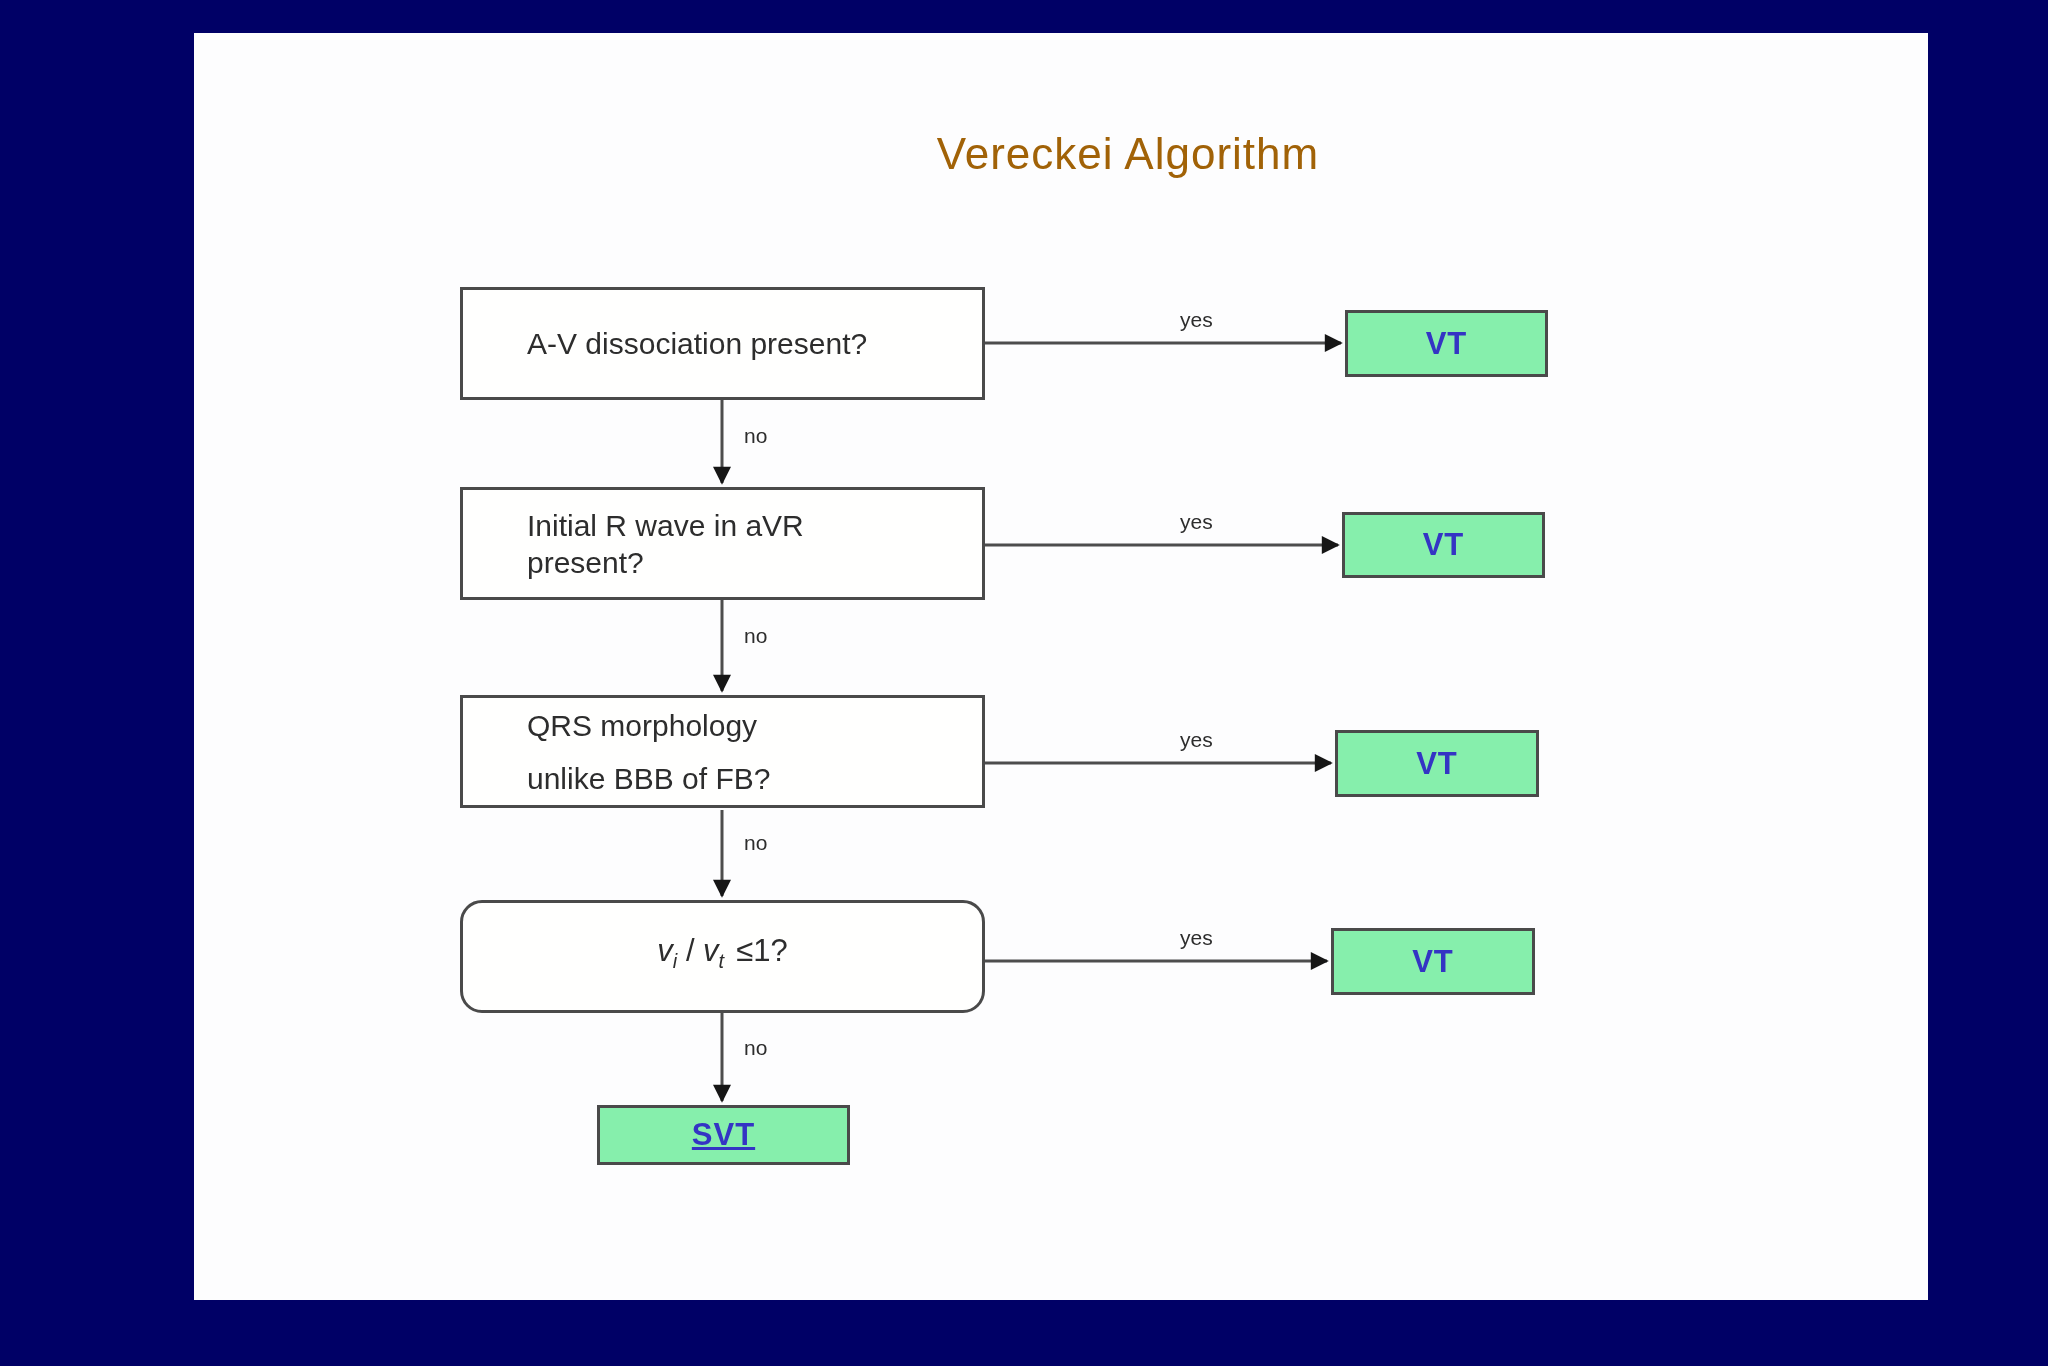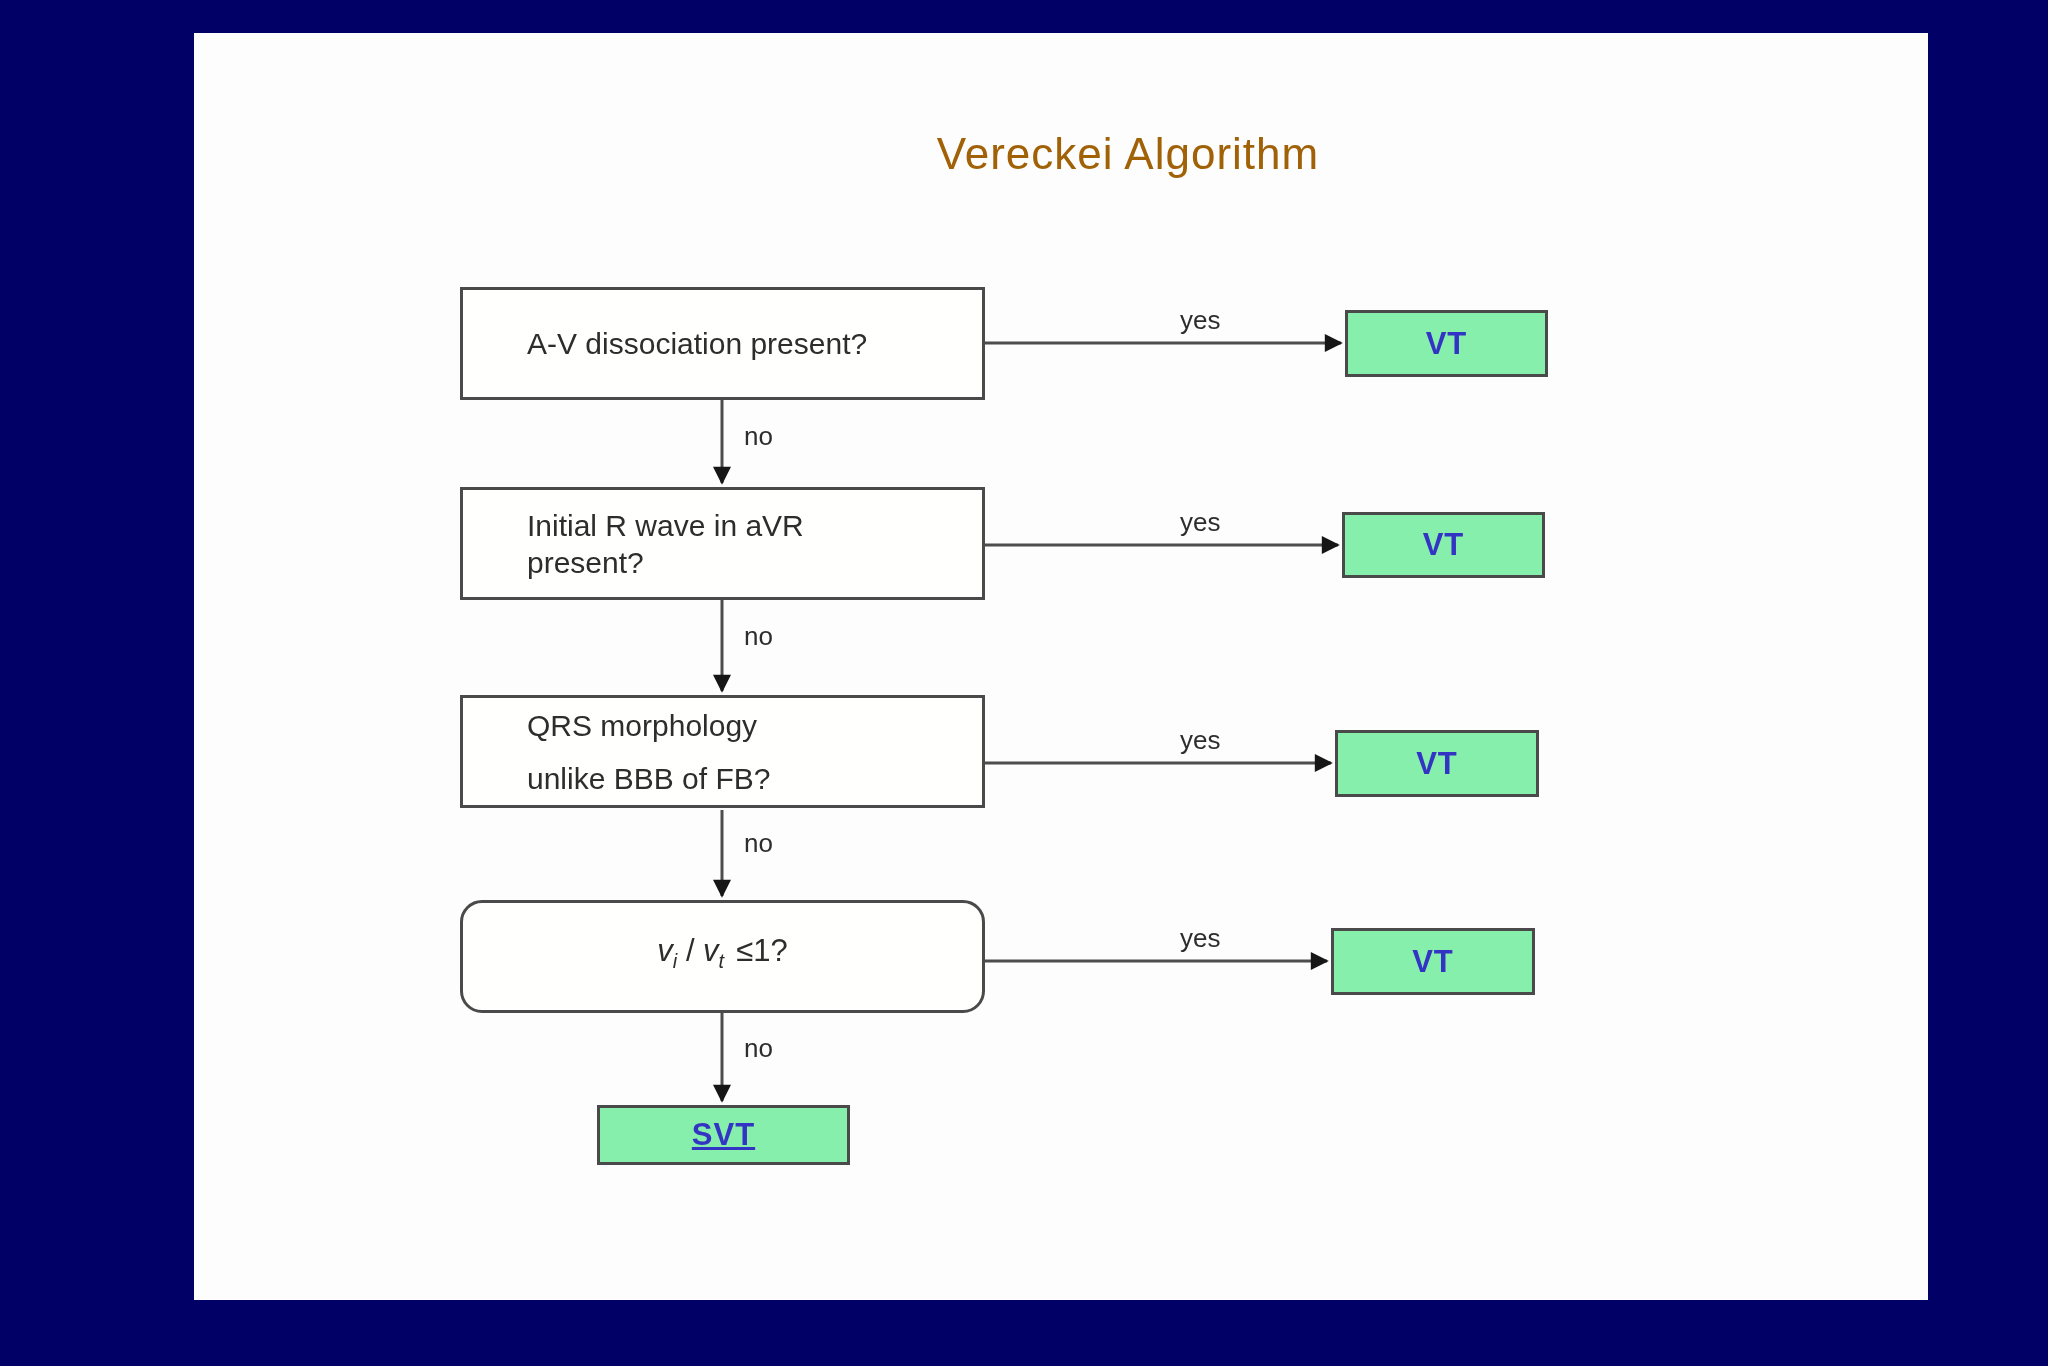--- a/index.html
+++ b/index.html
@@ -43,21 +43,21 @@
     display:flex; align-items:center; justify-content:center;
     font-size:31px; font-weight:bold; color:#3434c4;
     letter-spacing:1px;
   }
   .vt1 { left:1151px; top:277px; width:203px; height:67px; }
   .vt2 { left:1148px; top:479px; width:203px; height:66px; }
   .vt3 { left:1141px; top:697px; width:204px; height:67px; }
   .vt4 { left:1137px; top:895px; width:204px; height:67px; }
   .svt { left:403px; top:1072px; width:253px; height:60px;text-decoration:underline; }
   .edge-label {
-    position:absolute; font-size:26px; color:#2d2d2d; line-height:34px;
+    position:absolute; font-size:21px; color:#2d2d2d; line-height:34px;
   }
   .no1 { left:550px; top:386px; }
   .no2 { left:550px; top:586px; }
   .no3 { left:550px; top:793px; }
   .no4 { left:550px; top:998px; }
   .yes1 { left:986px; top:270px; }
   .yes2 { left:986px; top:472px; }
   .yes3 { left:986px; top:690px; }
   .yes4 { left:986px; top:888px; }
   .arrows { position:absolute; left:0; top:0; pointer-events:none; }

